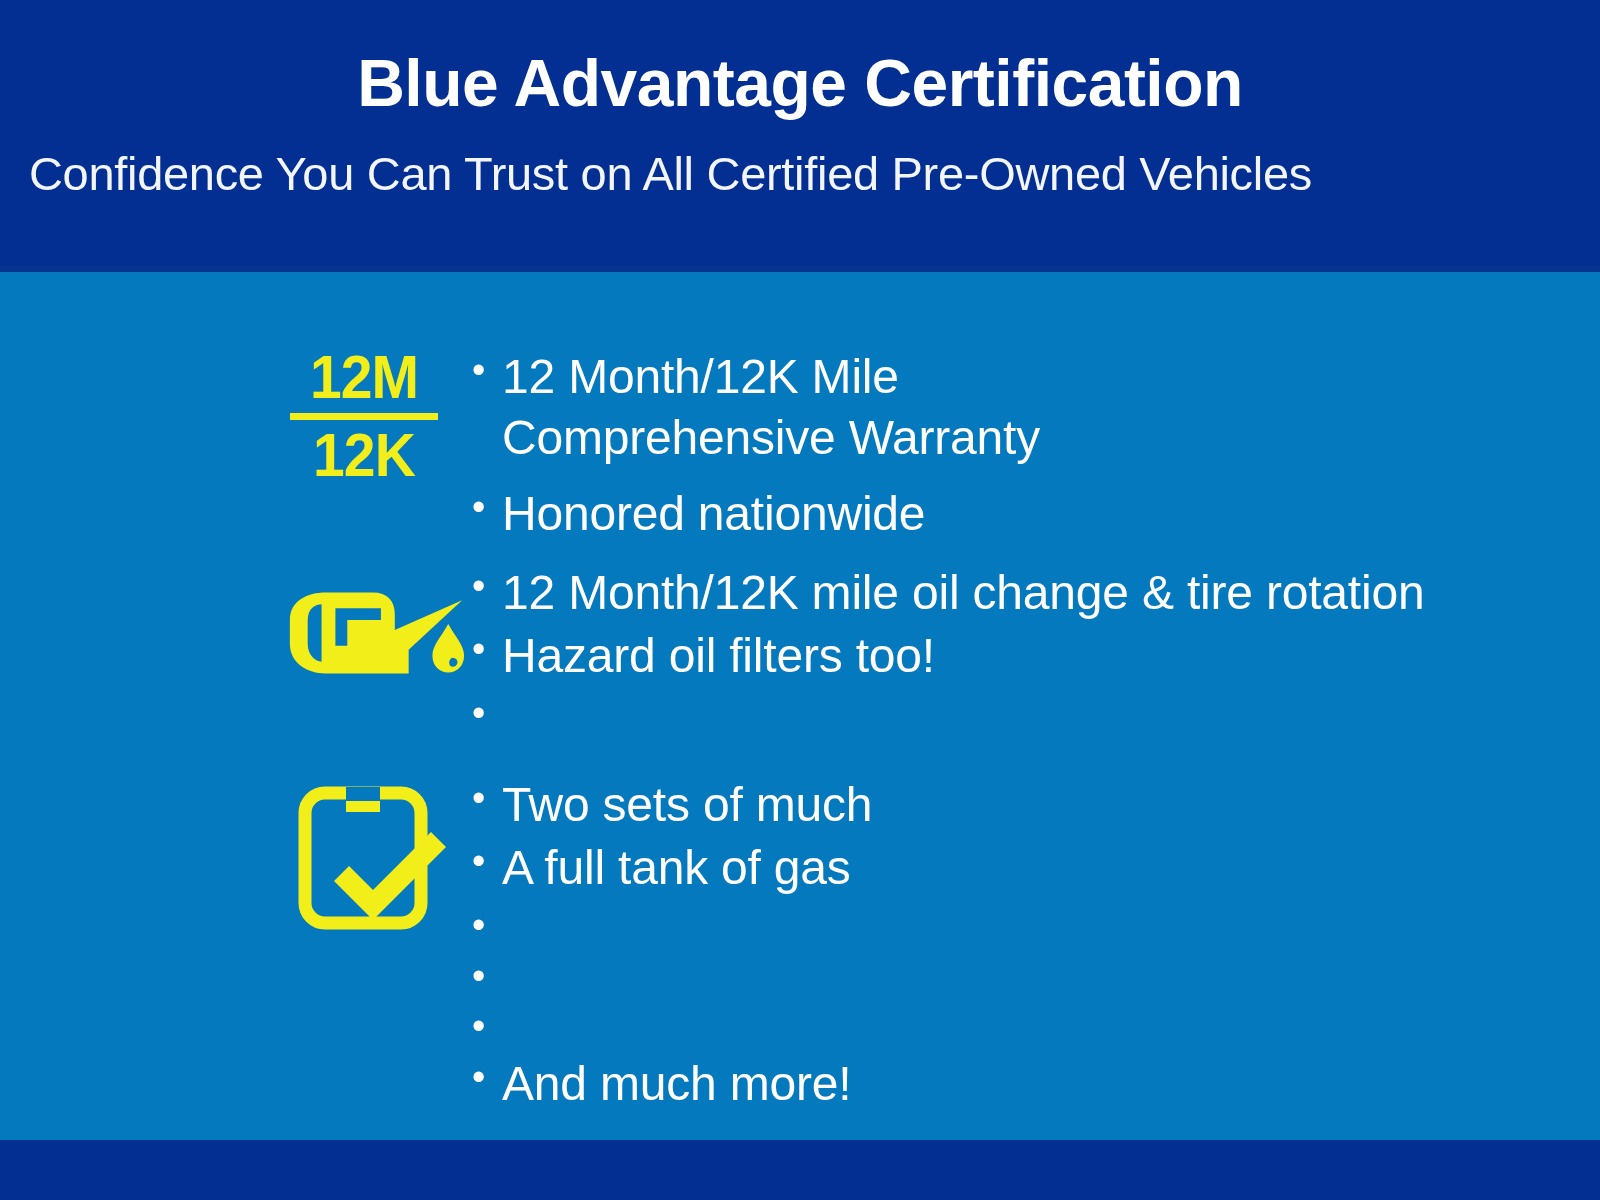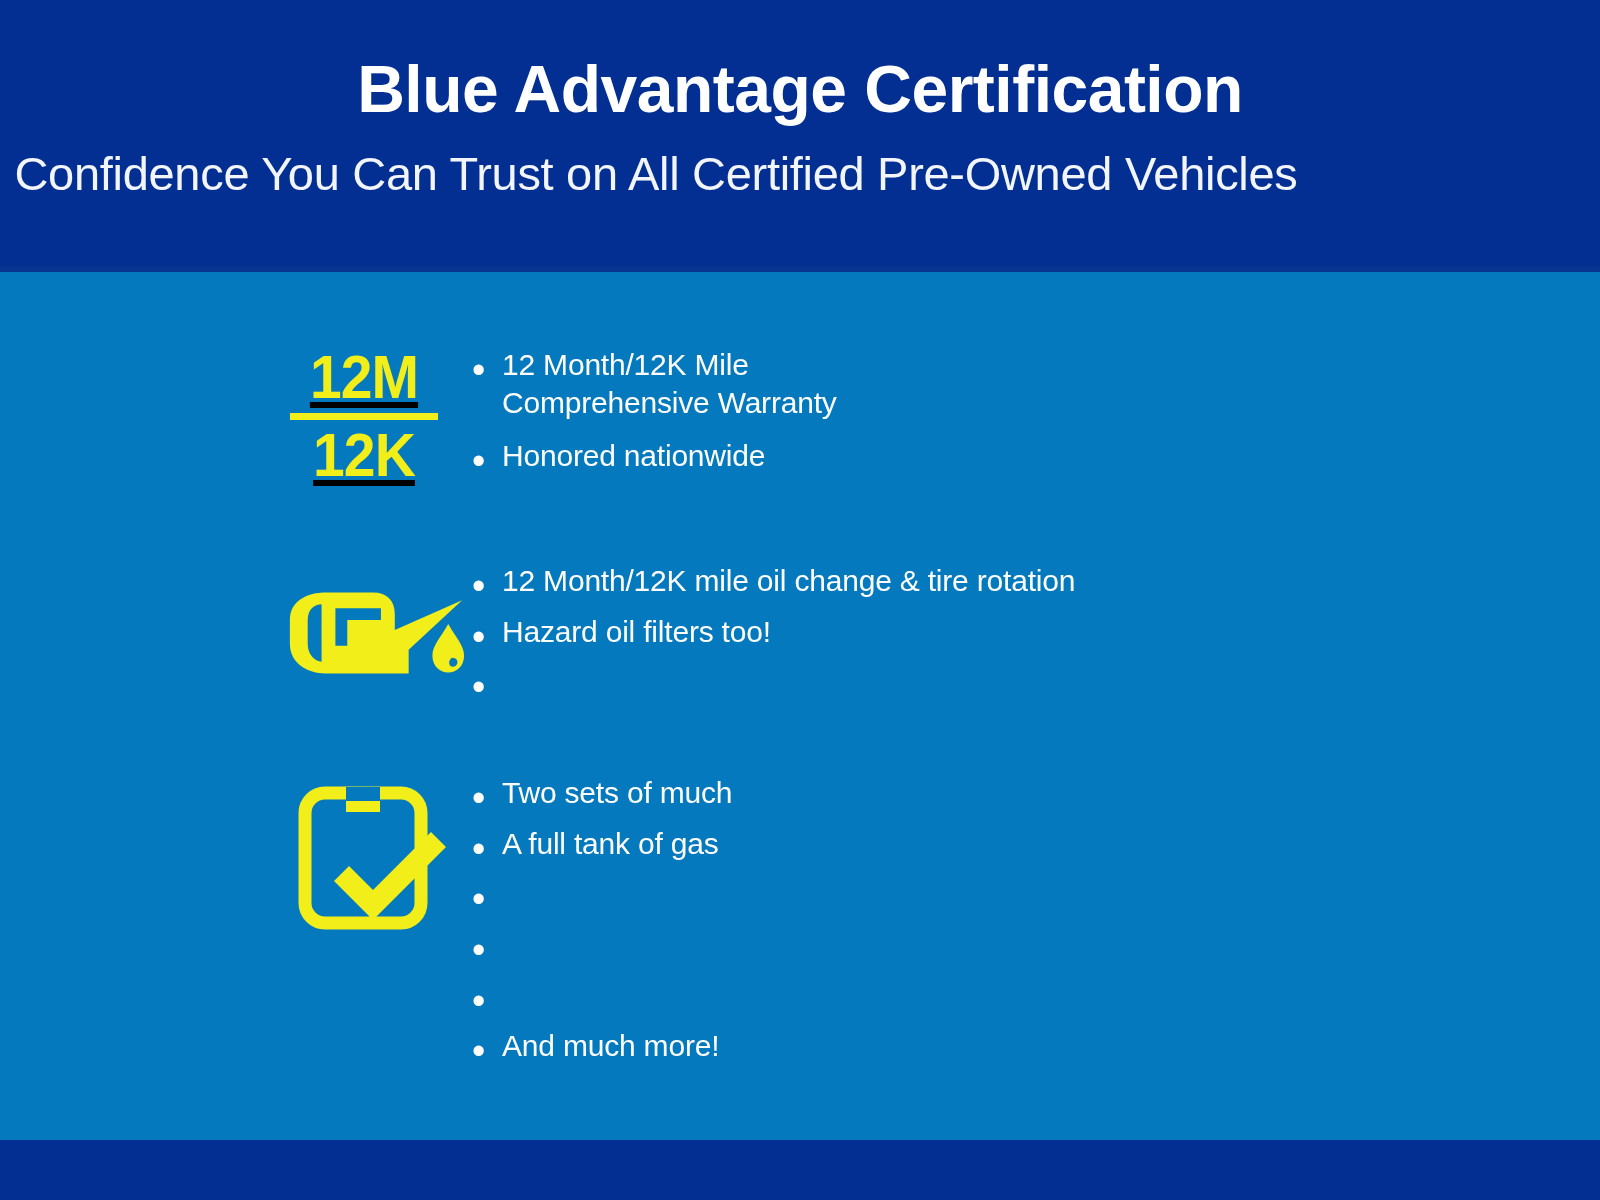--- a/index.html
+++ b/index.html
@@ -44,28 +44,27 @@
     left: 0;
     top: 50px;
     width: 1600px;
     text-align: center;
     color: #ffffff;
     font-size: 66px;
     font-weight: bold;
     letter-spacing: -0.5px;
     line-height: 1;
     white-space: nowrap;
-    margin-top: 6px;
   }
   .header-subtitle {
     position: absolute;
     left: 0;
     top: 150px;
     width: 1312px;
-    text-align: center;
+    text-align: right;
     color: #f2f5fb;
     font-size: 47px;
     font-weight: 300;
     letter-spacing: -0.3px;
     line-height: 1;
     white-space: nowrap;
   }
 
   
   .footer-band {
@@ -91,41 +90,40 @@
     display: flex;
     align-items: flex-start;
   }
   .section-icon {
     position: relative;
     width: 200px;
     flex: 0 0 200px;
     display: flex;
     align-items: flex-start;
     justify-content: flex-start;
-    text-decoration: underline;
   }
   .section-list {
     flex: 1 1 auto;
     padding-top: 2px;
   }
 
   .bullet-row {
     display: flex;
     align-items: flex-start;
     color: #ffffff;
   }
   .bullet-dot {
     flex: 0 0 30px;
     font-size: 38px;
     line-height: 1.28;
     text-align: left;
     color: #ffffff;
   }
   .bullet-text {
-    font-size: 30px;
+    font-size: 48px;
     line-height: 1.28;
     font-weight: 400;
     letter-spacing: -0.2px;
     color: #ffffff;
     white-space: pre-line;
   }
 
   
   #section-warranty   { left: 272px; top: 72px;  width: 1280px; }
   #section-maintenance{ left: 272px; top: 288px; width: 1280px; }

